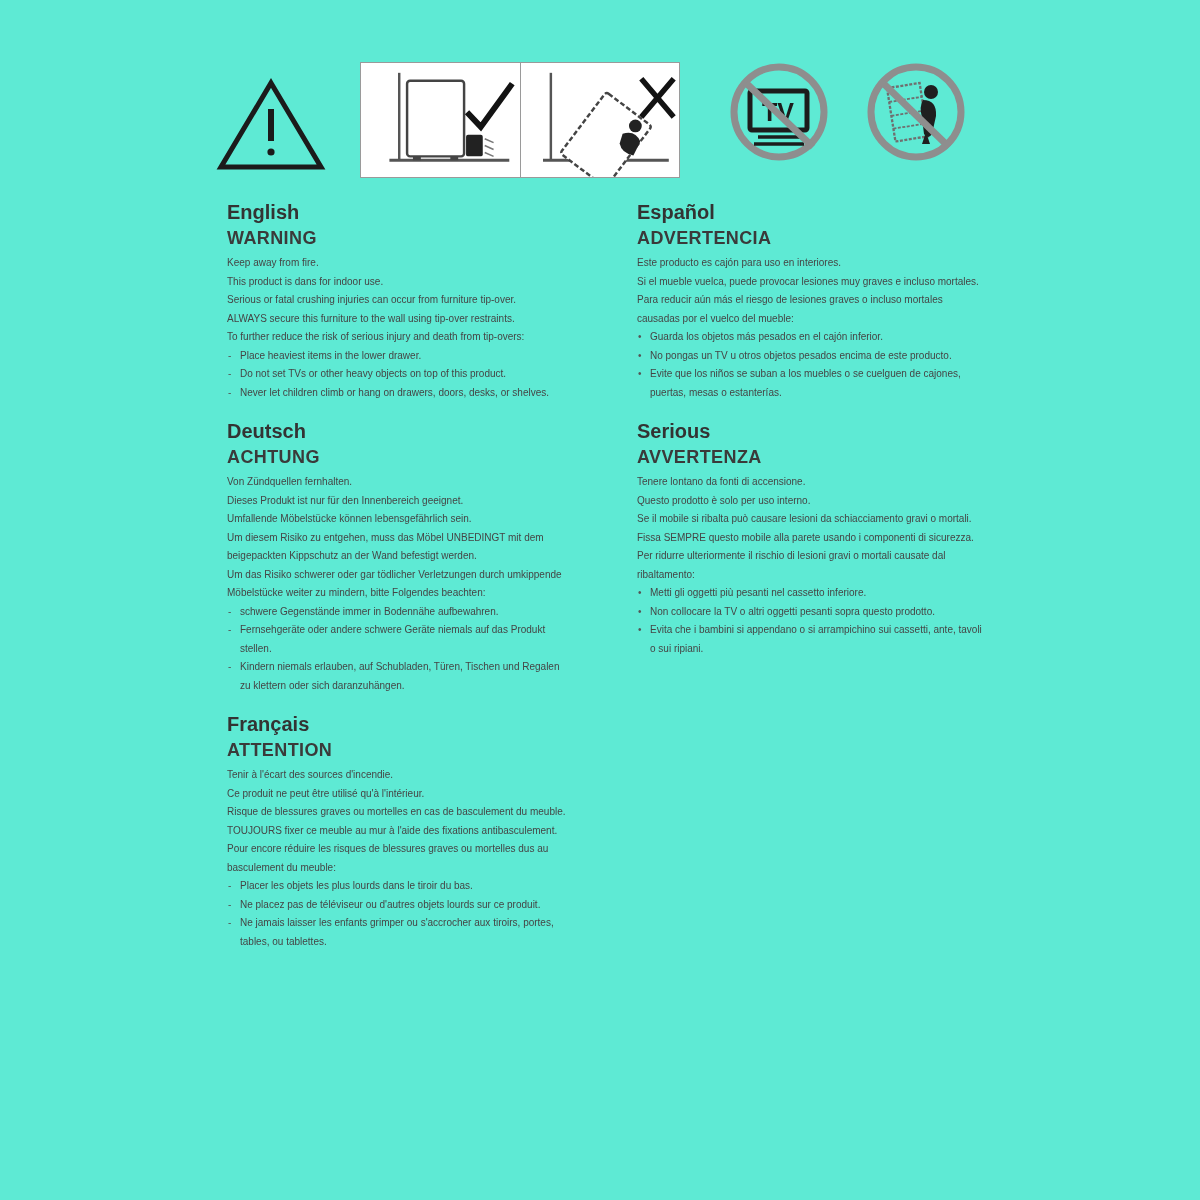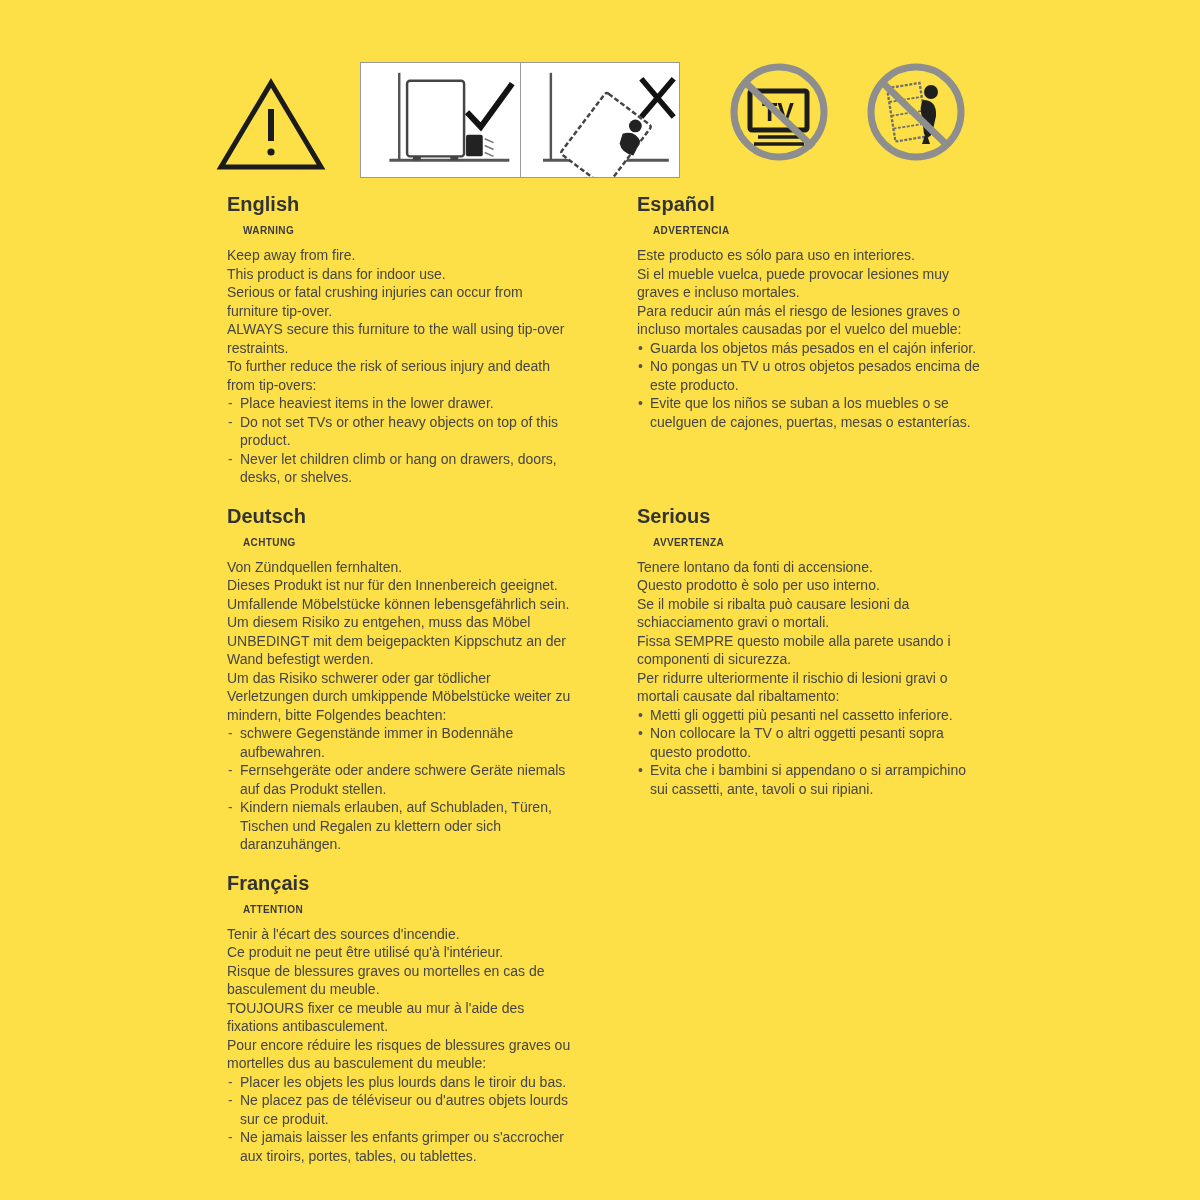--- a/index.html
+++ b/index.html
@@ -1,38 +1,38 @@
 <!DOCTYPE html>
 <html><head>
 <meta charset="utf-8">
 <style>
   html,body{margin:0;padding:0;background:#fff;}
-  .page{position:relative;width:1200px;height:1200px;background:#fde047;overflow:hidden;
+  .page{position:relative;width:1200px;height:1200px;background:#5eead4;overflow:hidden;
         font-family:"Liberation Sans","DejaVu Sans",sans-serif;color:#414141;}
 
   
   .icon-row{position:absolute;left:0;top:0;width:1200px;height:190px;}
   .tri-icon{position:absolute;left:216px;top:78px;}
   .panels{position:absolute;left:360px;top:62px;width:320px;height:116px;
           border:1.5px solid #9a9a9a;display:flex;box-sizing:border-box;background:#fff;}
   .panel{width:50%;height:100%;box-sizing:border-box;}
   .panel+.panel{border-left:1.5px solid #9a9a9a;}
   .circ-icon{position:absolute;top:60px;}
   .circ-icon.tv{left:727px;}
   .circ-icon.climb{left:864px;}
 
   
-  .content{position:absolute;left:227px;top:192px;width:755px;
+  .content{position:absolute;left:227px;top:200px;width:755px;
            display:grid;grid-template-columns:345px 345px;column-gap:65px;row-gap:17px;
            align-items:start;}
   .lang-section{width:345px;}
   .lang-title{font-size:20px;line-height:24px;font-weight:bold;color:#333;margin:0 0 5px 0;}
-  .warn-title{font-size:10px;line-height:19px;font-weight:bold;color:#3a3a3a;
-              letter-spacing:0.4px;margin:0 0 6px 16px;}
-  .sec-body{font-size:14px;line-height:18.5px;color:#454545;}
+  .warn-title{font-size:18px;line-height:19px;font-weight:bold;color:#3a3a3a;
+              letter-spacing:0.4px;margin:0 0 6px 0;}
+  .sec-body{font-size:10px;line-height:18.5px;color:#454545;}
   .sec-body p{margin:0;}
   .sec-body ul{margin:0;padding:0;list-style:none;}
   .sec-body li{position:relative;padding-left:13px;}
   .sec-body .blt{position:absolute;left:1px;top:0;color:#555;}
 </style>
 </head>
 <body>
 
 <div class="page">
 
@@ -107,21 +107,21 @@
             <li><span class="blt">-</span><span>Do not set TVs or other heavy objects on top of this product.</span></li>
             <li><span class="blt">-</span><span>Never let children climb or hang on drawers, doors, desks, or shelves.</span></li>
           </ul>
         </div>
     </section>
 
     <section class="lang-section">
       <h2 class="lang-title">Español</h2>
       <h3 class="warn-title">ADVERTENCIA</h3>
       <div class="sec-body">
-          <p>Este producto es sólo para uso en interiores.</p>
+          <p>Este producto es cajón para uso en interiores.</p>
           <p>Si el mueble vuelca, puede provocar lesiones muy graves e incluso mortales.</p>
           <p>Para reducir aún más el riesgo de lesiones graves o incluso mortales causadas por el vuelco del mueble:</p>
           <ul>
             <li><span class="blt">•</span><span>Guarda los objetos más pesados en el cajón inferior.</span></li>
             <li><span class="blt">•</span><span>No pongas un TV u otros objetos pesados encima de este producto.</span></li>
             <li><span class="blt">•</span><span>Evite que los niños se suban a los muebles o se cuelguen de cajones, puertas, mesas o estanterías.</span></li>
           </ul>
         </div>
     </section>
 

